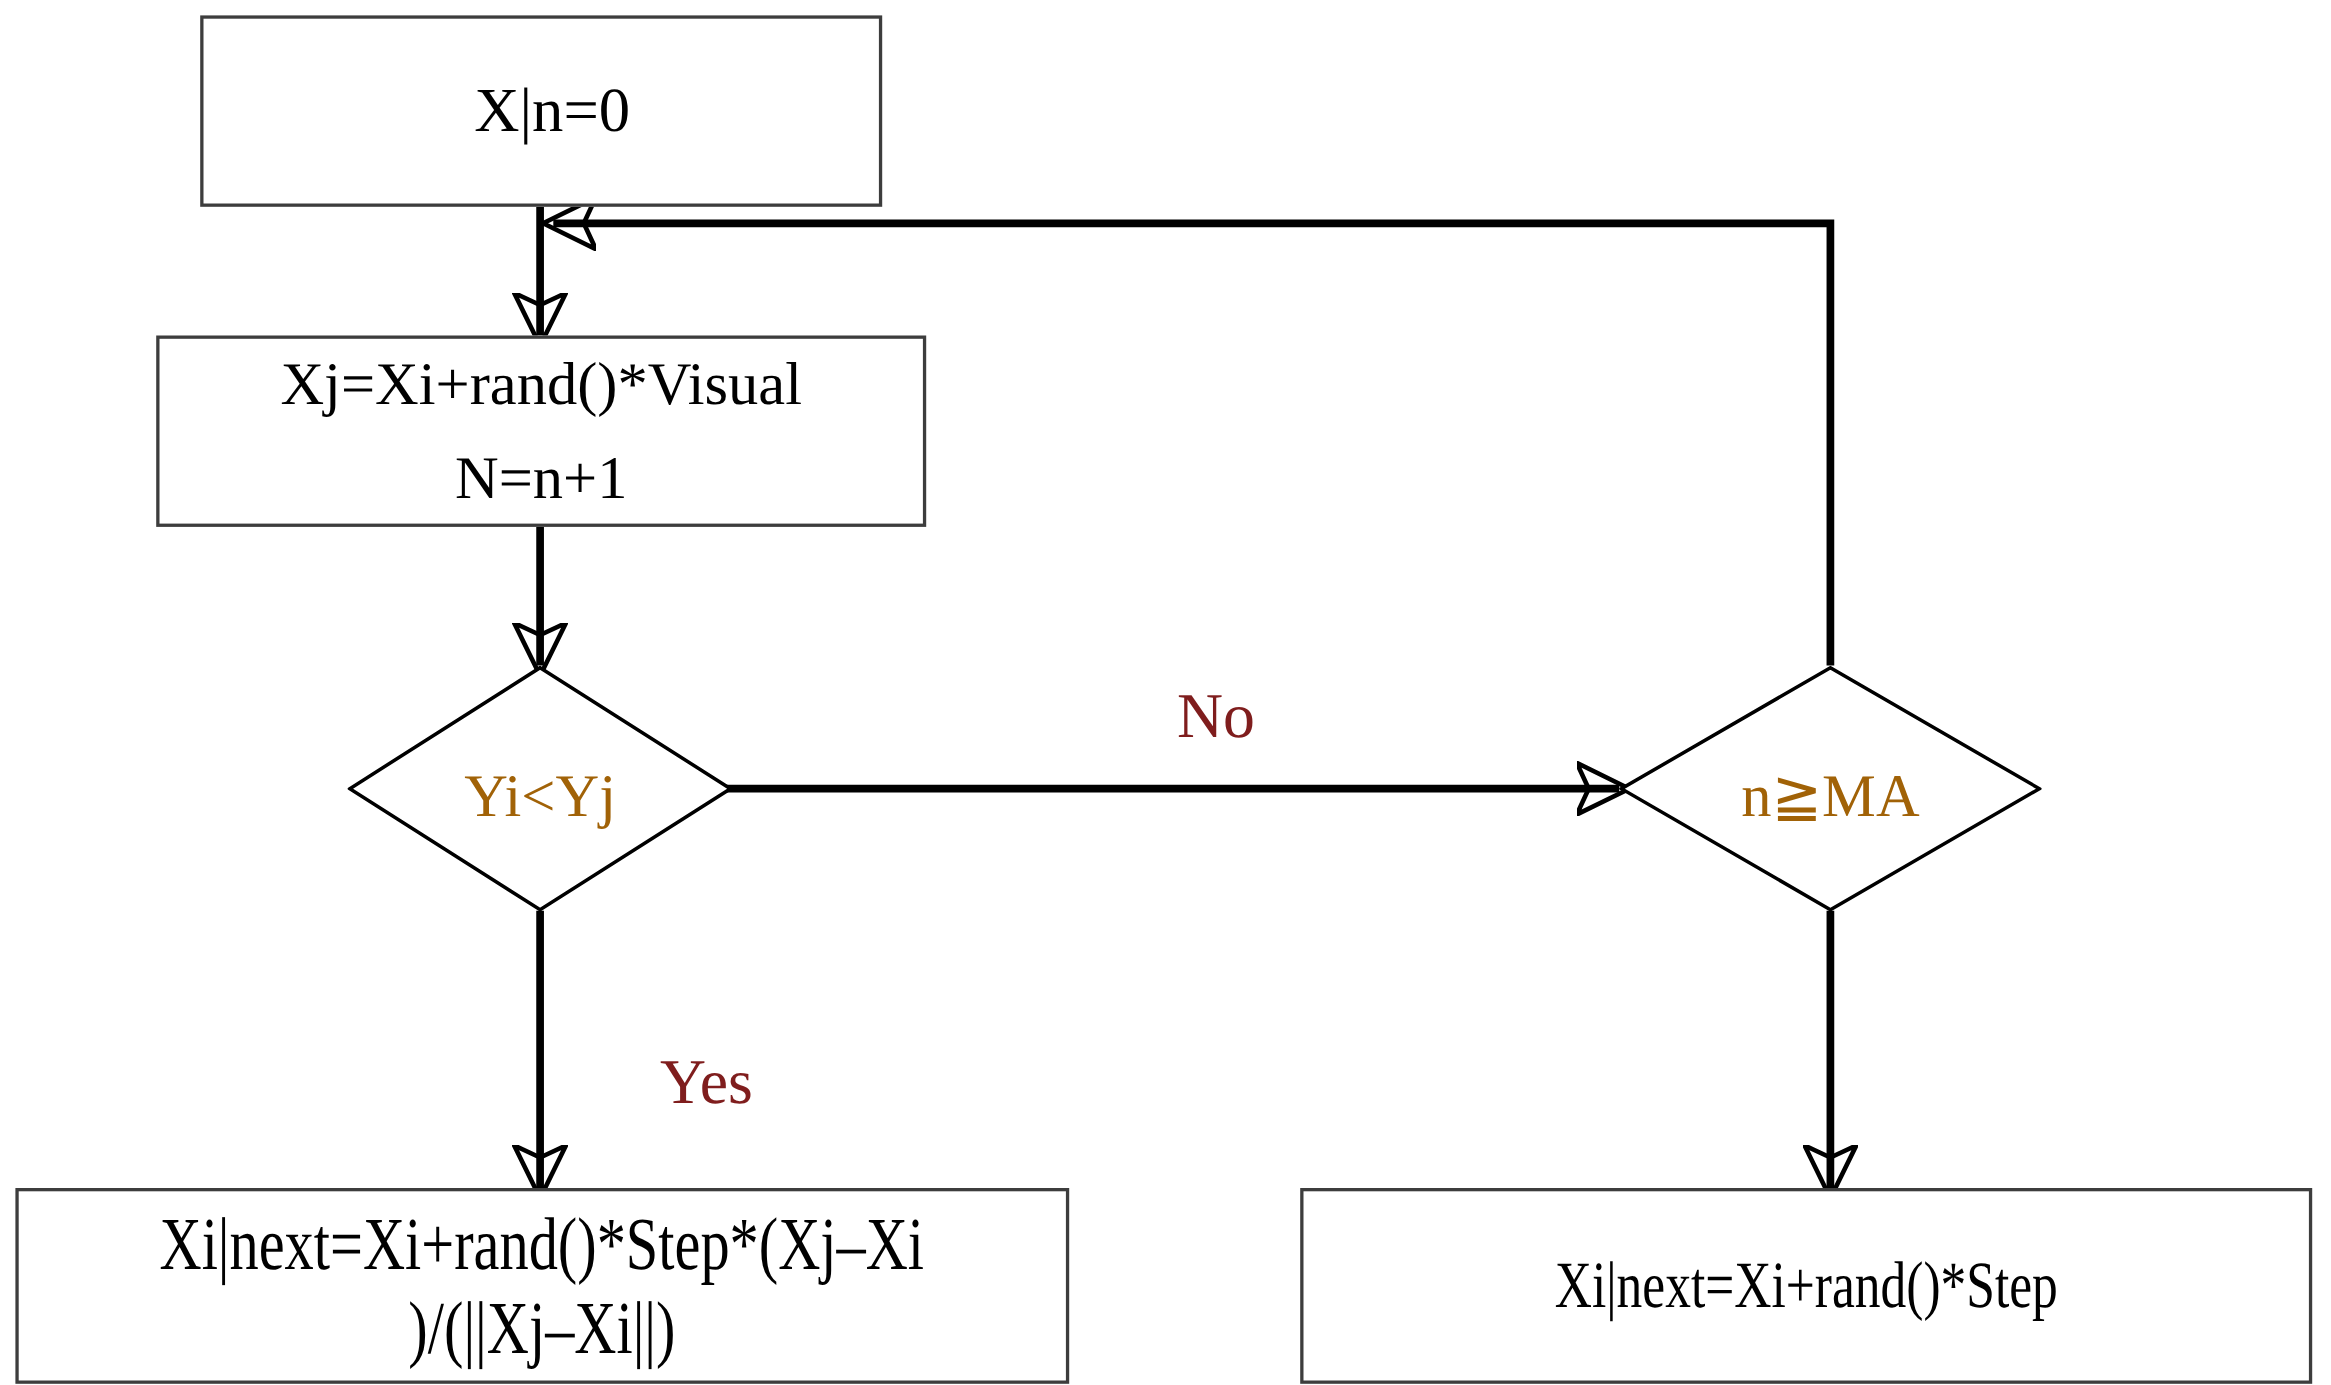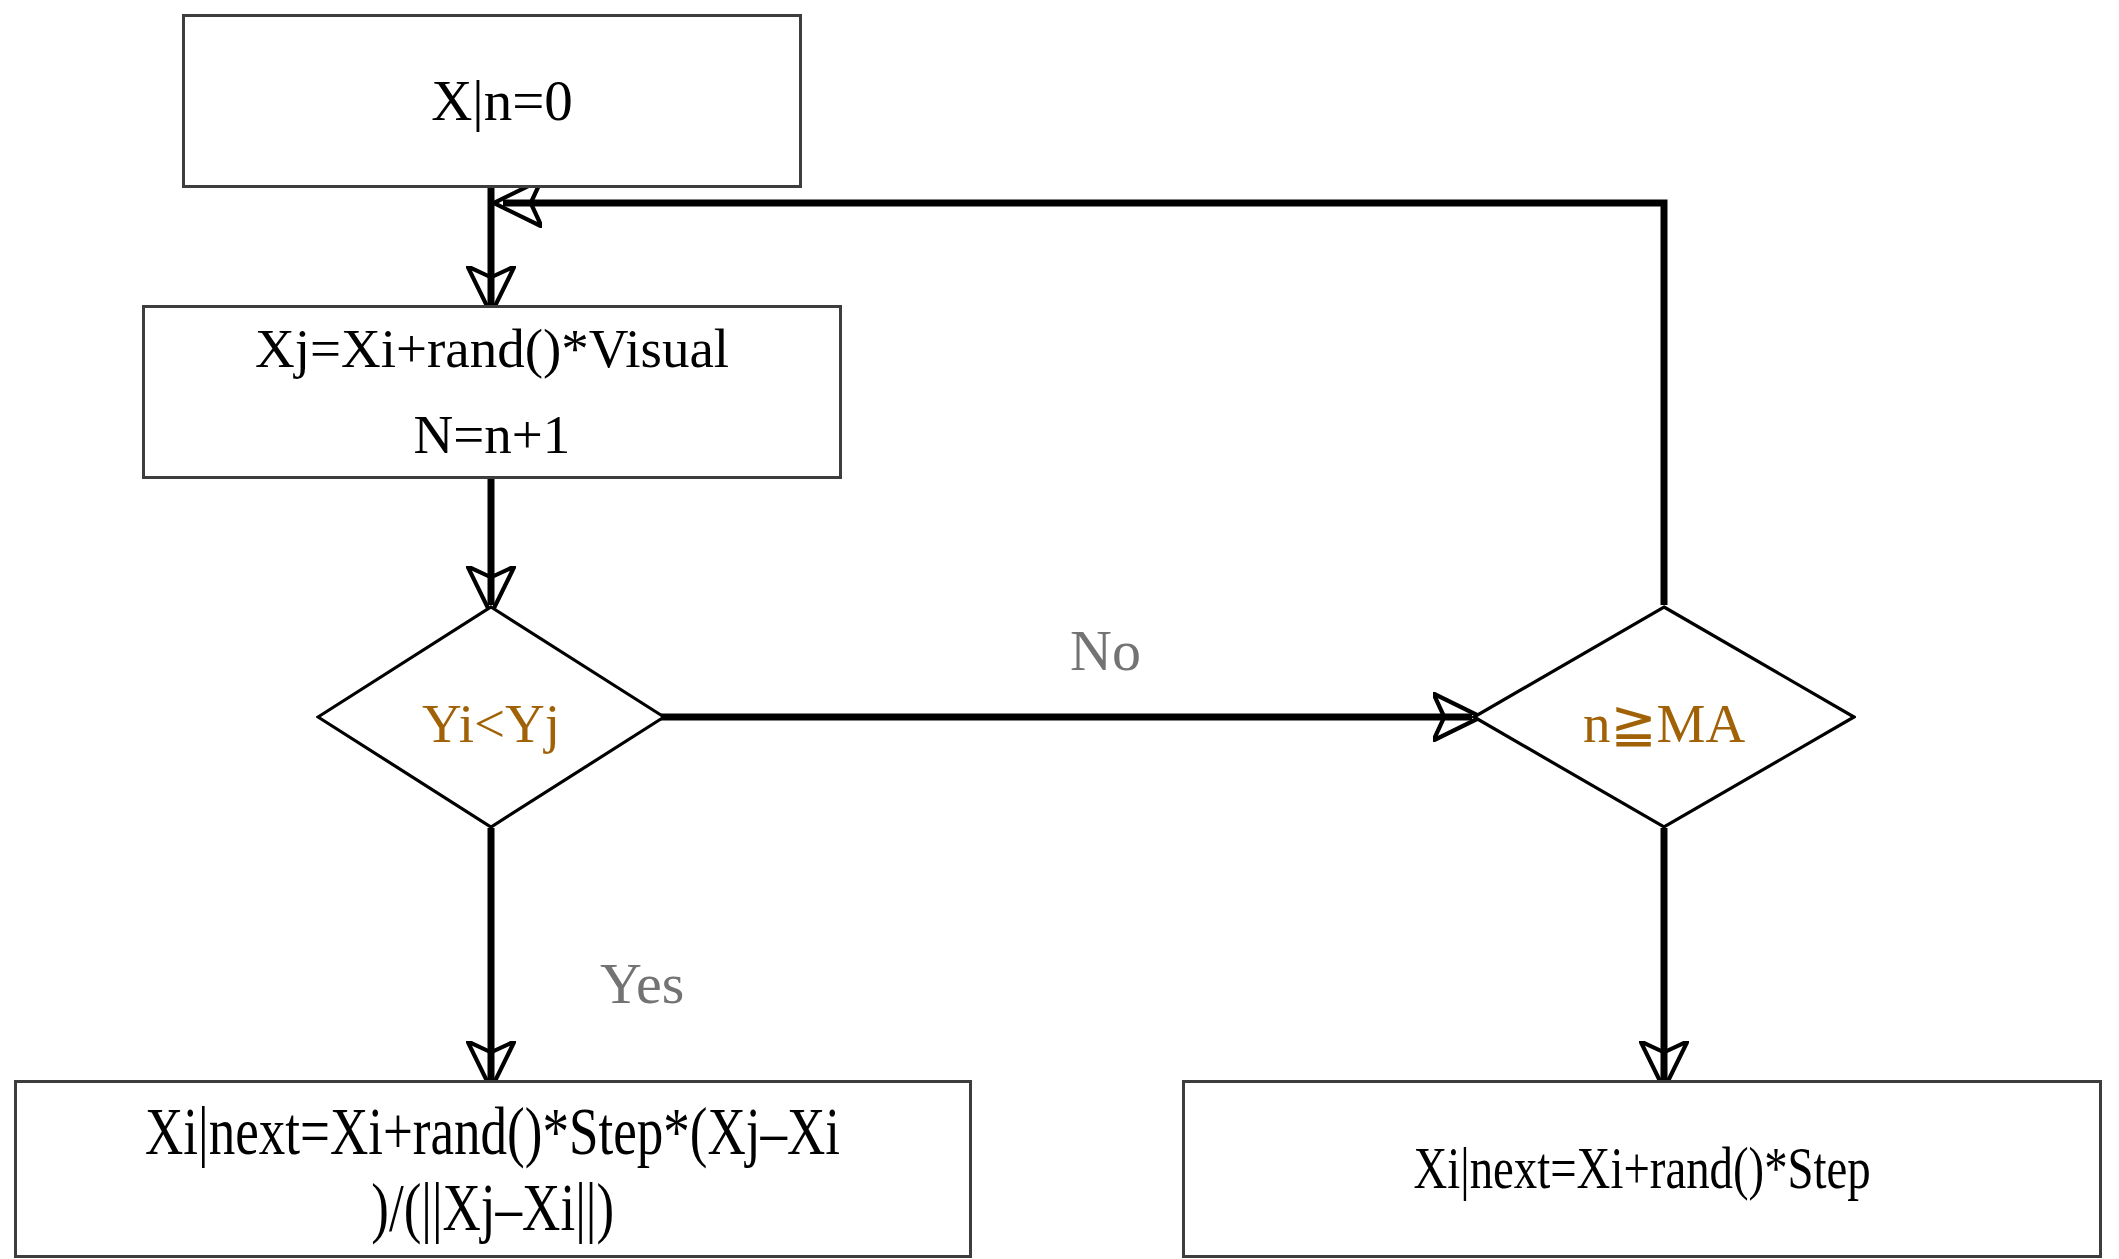--- a/index.html
+++ b/index.html
@@ -79,21 +79,21 @@
     pointer-events: none;
   }
   #edges line, #edges polyline, #edges path {
     stroke: #000000;
     fill: none;
   }
 
   
   .edge-label {
     position: absolute;
-    color: #737373;
+    color: #7f1d1d;
     white-space: nowrap;
     font-family: "Liberation Serif", "DejaVu Serif", serif;
   }
 </style>
 </head>
 <body>
 
 <div id="canvas">
 
   <svg id="edges" width="2119" height="1259" viewBox="0 0 2119 1259">

